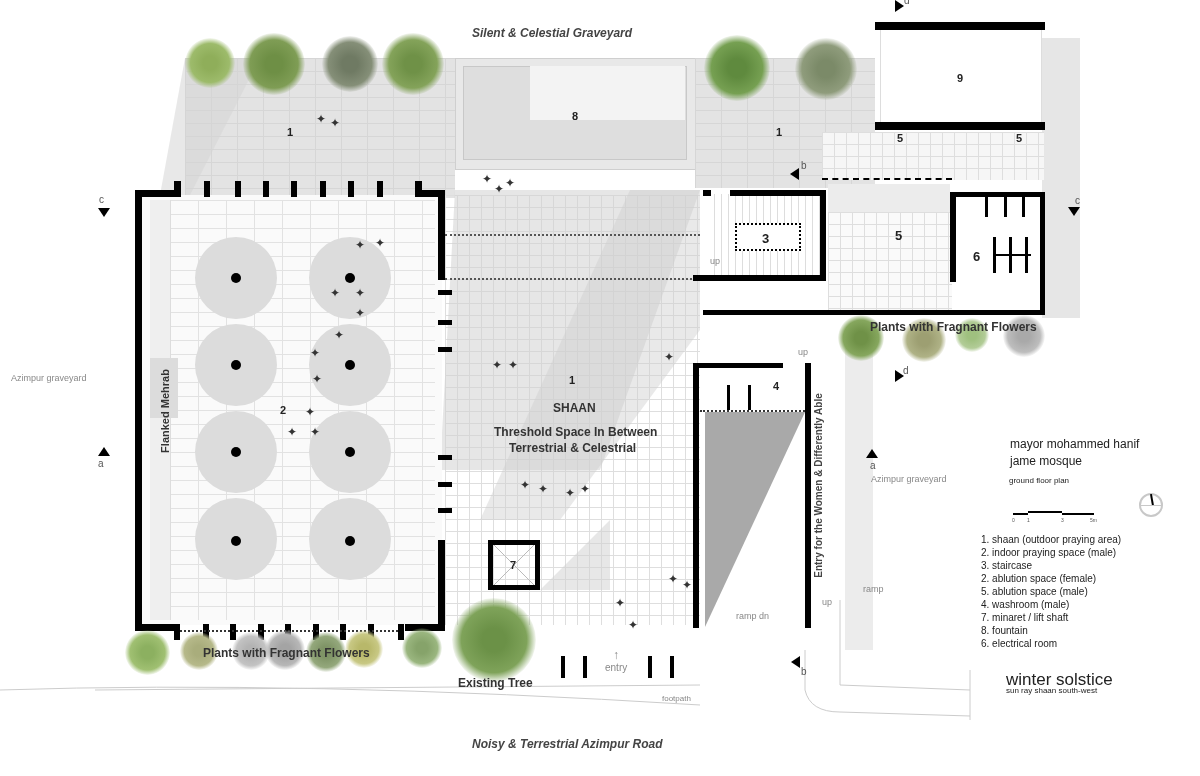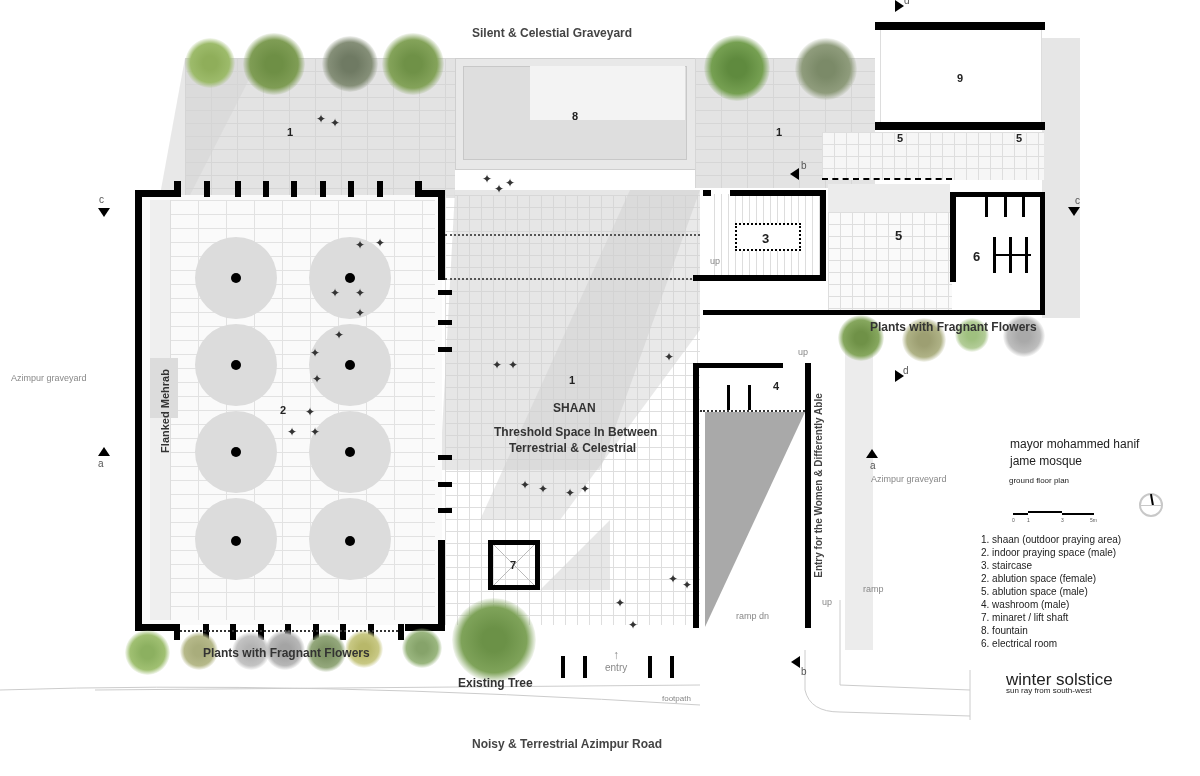--- a/index.html
+++ b/index.html
@@ -1,19 +1,19 @@
 <!DOCTYPE html>
 <html><head>
 <meta charset="utf-8">
 <style>
   html,body{margin:0;padding:0;background:#fff;}
   body{width:1200px;height:776px;position:relative;overflow:hidden;font-family:"Liberation Sans",sans-serif;color:#222;}
   .abs{position:absolute;}
   .lbl{position:absolute;white-space:nowrap;}
-  .dark{color:#333;}
+  .dark{color:#333;font-style:italic;}
   .grey{color:#888;}
   .zone{position:absolute;background:#e3e3e3;}
   .grid{position:absolute;
     background-image:linear-gradient(#cfcfcf 1px,transparent 1px),linear-gradient(90deg,#cfcfcf 1px,transparent 1px);
     background-size:26px 13px;}
   .gridfine{position:absolute;
     background-image:linear-gradient(#dedede 1px,transparent 1px),linear-gradient(90deg,#dedede 1px,transparent 1px);
     background-size:12px 12px;}
   .wall{position:absolute;background:#000;}
   .pillar{position:absolute;background:#000;}
@@ -294,13 +294,13 @@
   <div class="legend-item">3. staircase</div>
   <div class="legend-item">2. ablution space (female)</div>
   <div class="legend-item">5. ablution space (male)</div>
   <div class="legend-item">4. washroom (male)</div>
   <div class="legend-item">7. minaret / lift shaft</div>
   <div class="legend-item">8. fountain</div>
   <div class="legend-item">6. electrical room</div>
 </div>
 
 <div class="lbl" style="left:1006px;top:670px;font-size:17px;color:#222;">winter solstice</div>
-<div class="lbl" style="left:1006px;top:686px;font-size:8px;color:#222;">sun ray from south-west</div>
+<div class="lbl" style="left:1006px;top:686px;font-size:8px;color:#222;">sun ray shaan south-west</div>
 
 </body></html>

